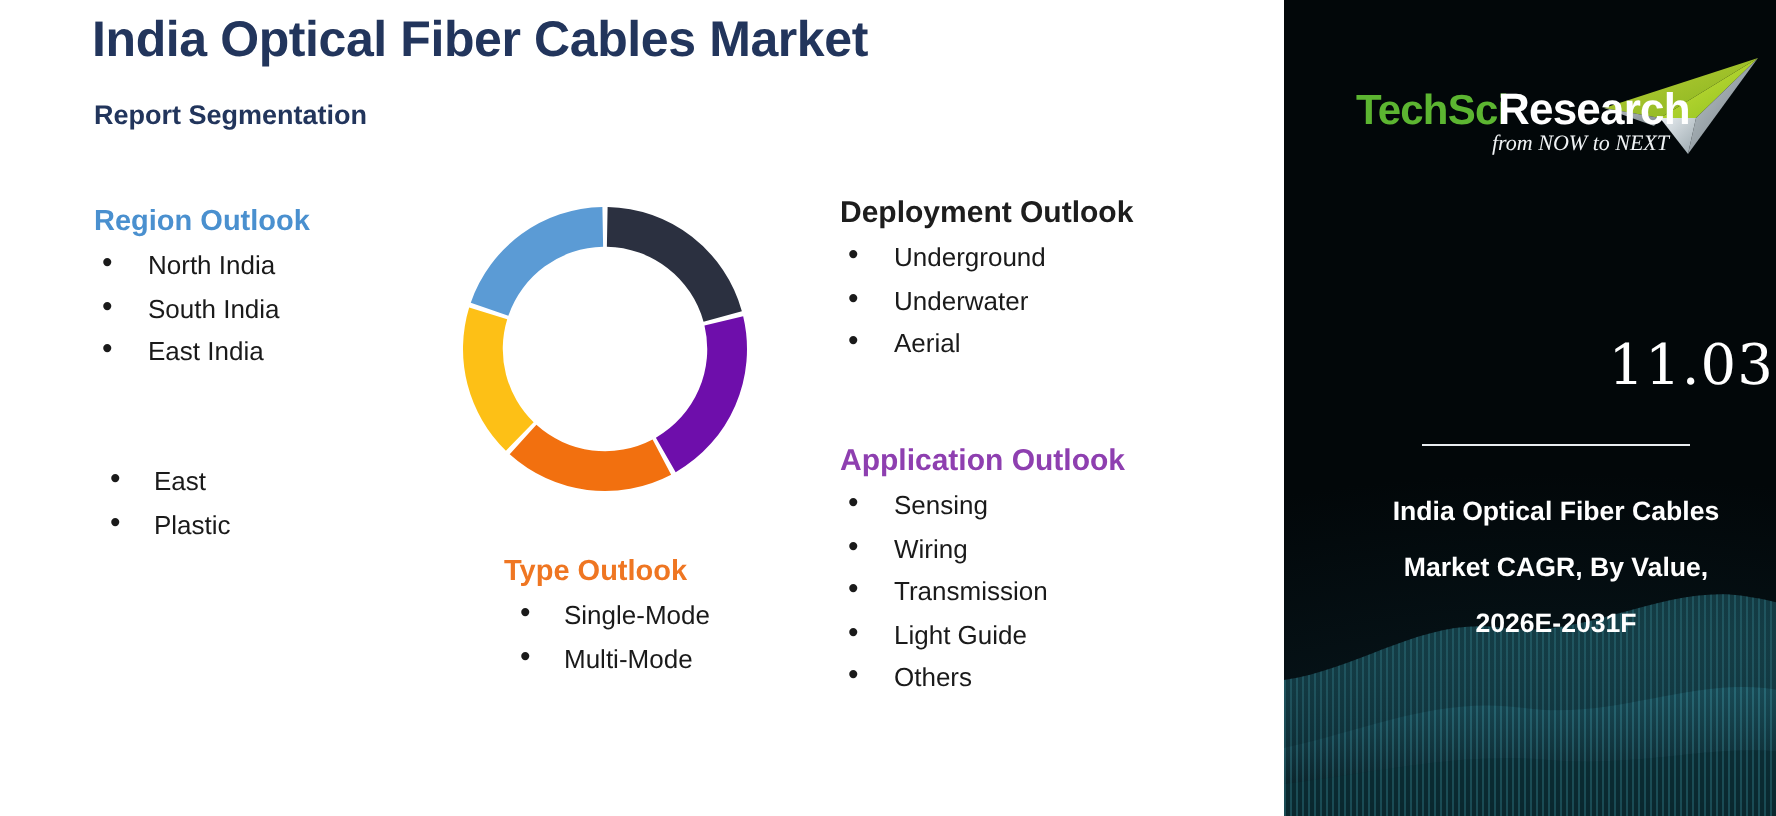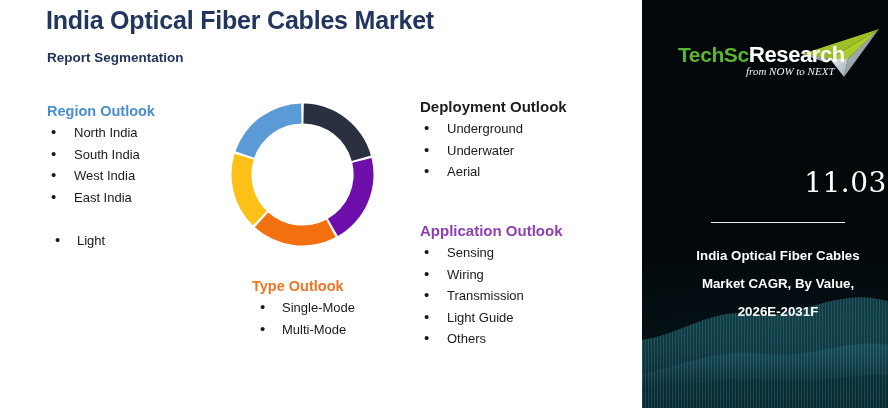--- a/index.html
+++ b/index.html
@@ -168,28 +168,28 @@
   <div id="left-area">
 
     <div id="page-title" style="color: rgb(34, 53, 92);">India Optical Fiber Cables Market</div>
     <div id="subtitle">Report Segmentation</div>
 
     <div class="seg-block" id="block-region">
       <div class="seg-head" style="color: rgb(74, 144, 207);">Region Outlook</div>
       <ul class="seg-list">
         <li>North India</li>
         <li>South India</li>
-        <li>West India</li>
         <li>East India</li>
       </ul>
     </div>
 
     <div class="seg-block" id="block-material">
       <ul class="seg-list">
-        <li>Light</li>
+        <li>East</li>
+        <li>Plastic</li>
       </ul>
     </div>
 
     <div class="seg-block" id="block-type">
       <div class="seg-head" style="color: rgb(239, 118, 34);">Type Outlook</div>
       <ul class="seg-list">
         <li>Single-Mode</li>
         <li>Multi-Mode</li>
       </ul>
     </div>

